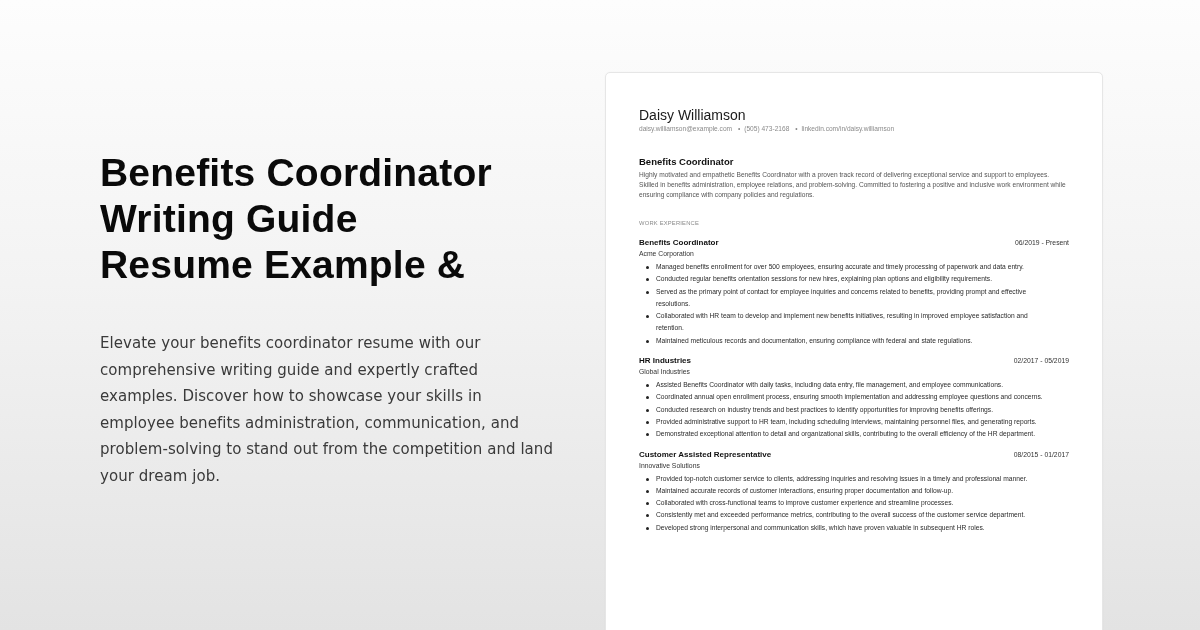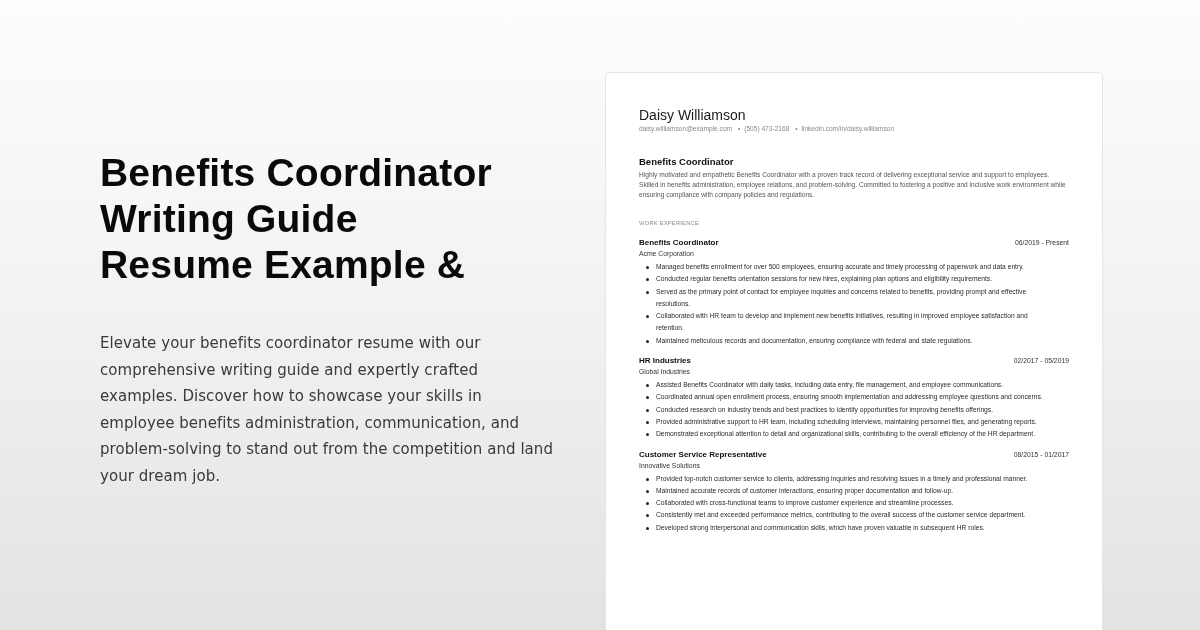--- a/index.html
+++ b/index.html
@@ -160,21 +160,21 @@
       <li>Assisted Benefits Coordinator with daily tasks, including data entry, file management, and employee communications.</li>
       <li>Coordinated annual open enrollment process, ensuring smooth implementation and addressing employee questions and concerns.</li>
       <li>Conducted research on industry trends and best practices to identify opportunities for improving benefits offerings.</li>
       <li>Provided administrative support to HR team, including scheduling interviews, maintaining personnel files, and generating reports.</li>
       <li>Demonstrated exceptional attention to detail and organizational skills, contributing to the overall efficiency of the HR department.</li>
     </ul>
   </div>
 
   <div class="job">
     <div class="job-head">
-      <span class="job-title">Customer Service Representative</span>
+      <span class="job-title">Customer Assisted Representative</span>
       <span class="job-dates">08/2015 - 01/2017</span>
     </div>
     <div class="job-company">Innovative Solutions</div>
     <ul>
       <li>Provided top-notch customer service to clients, addressing inquiries and resolving issues in a timely and professional manner.</li>
       <li>Maintained accurate records of customer interactions, ensuring proper documentation and follow-up.</li>
       <li>Collaborated with cross-functional teams to improve customer experience and streamline processes.</li>
       <li>Consistently met and exceeded performance metrics, contributing to the overall success of the customer service department.</li>
       <li>Developed strong interpersonal and communication skills, which have proven valuable in subsequent HR roles.</li>
     </ul>

